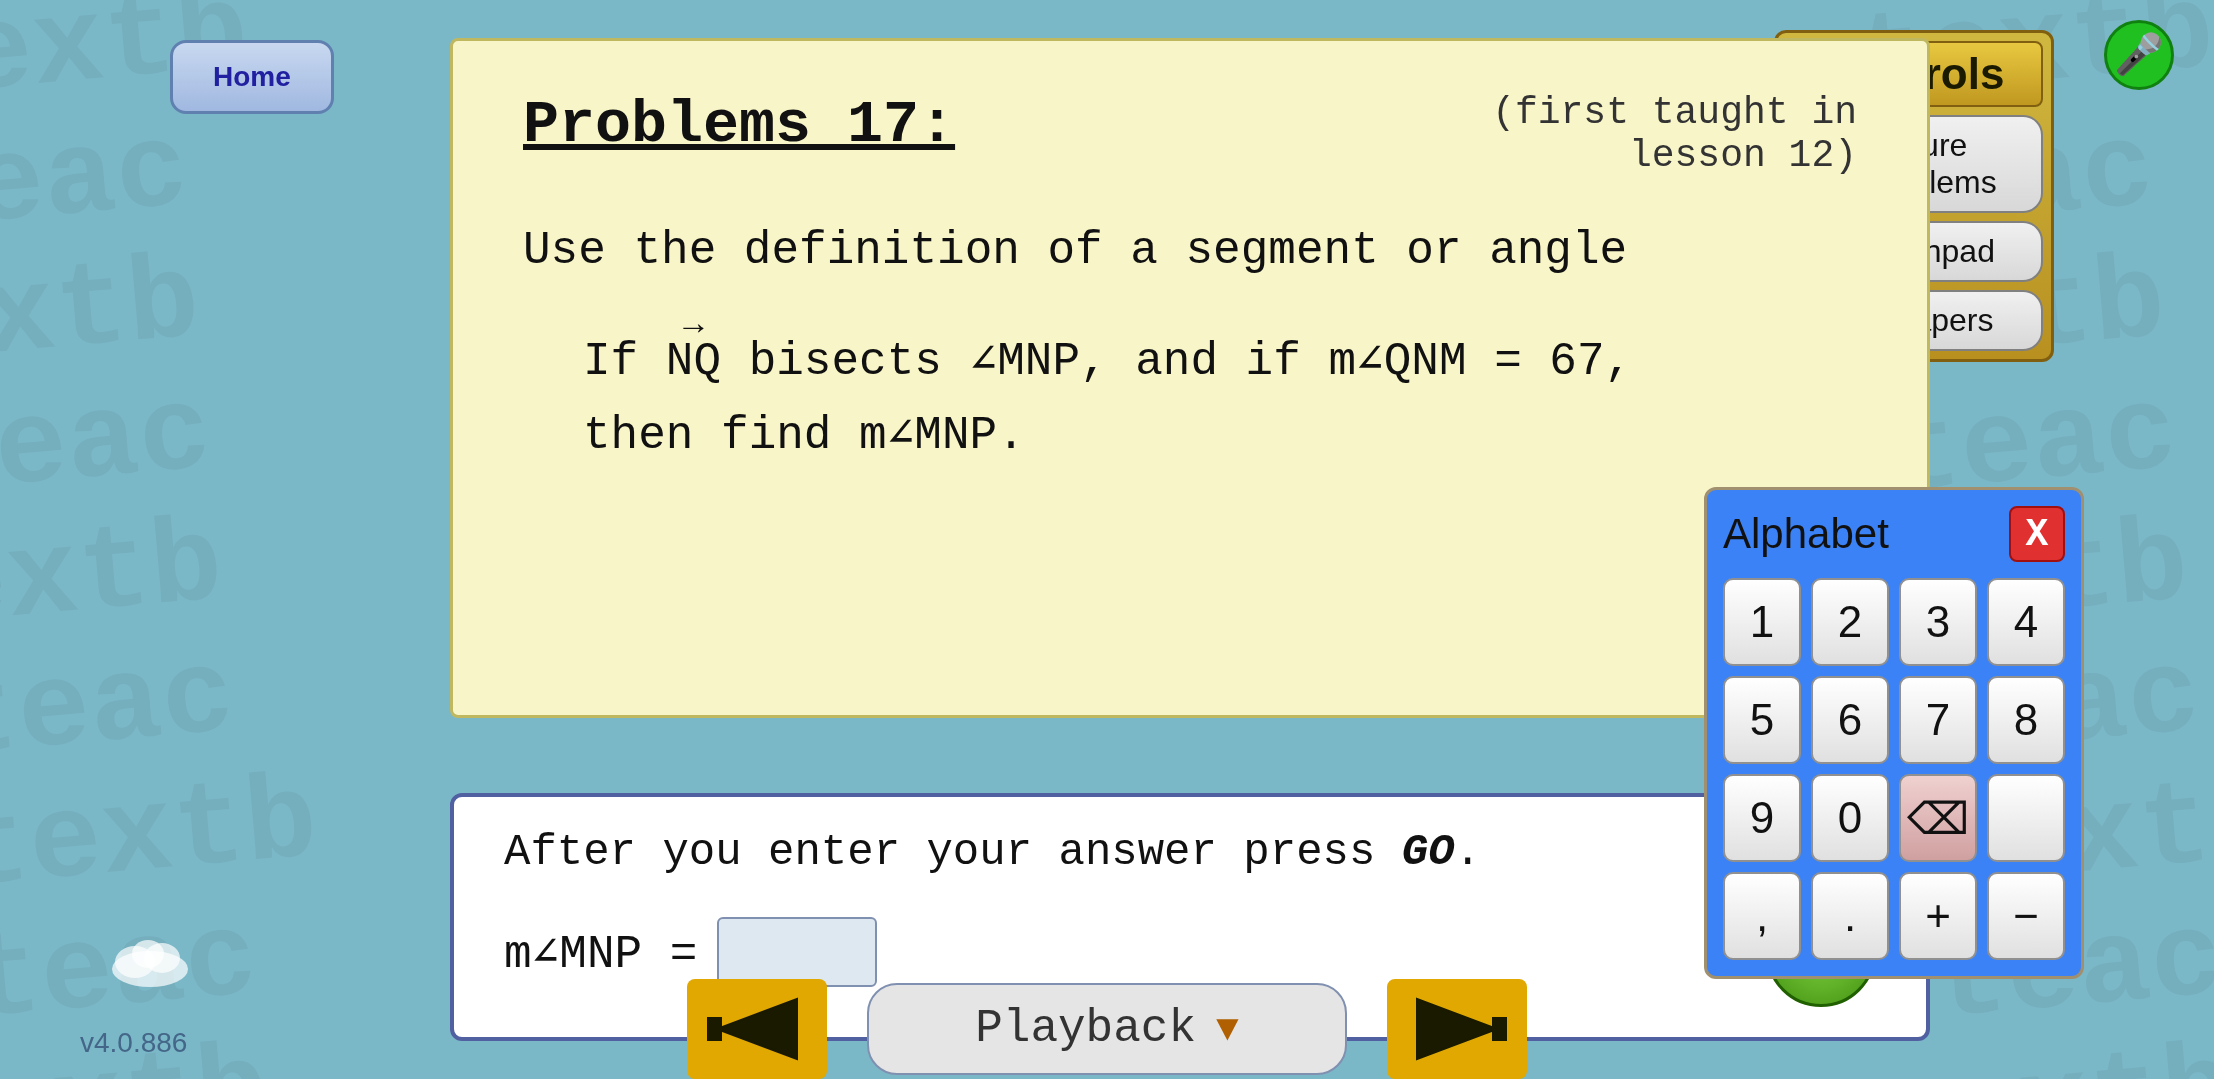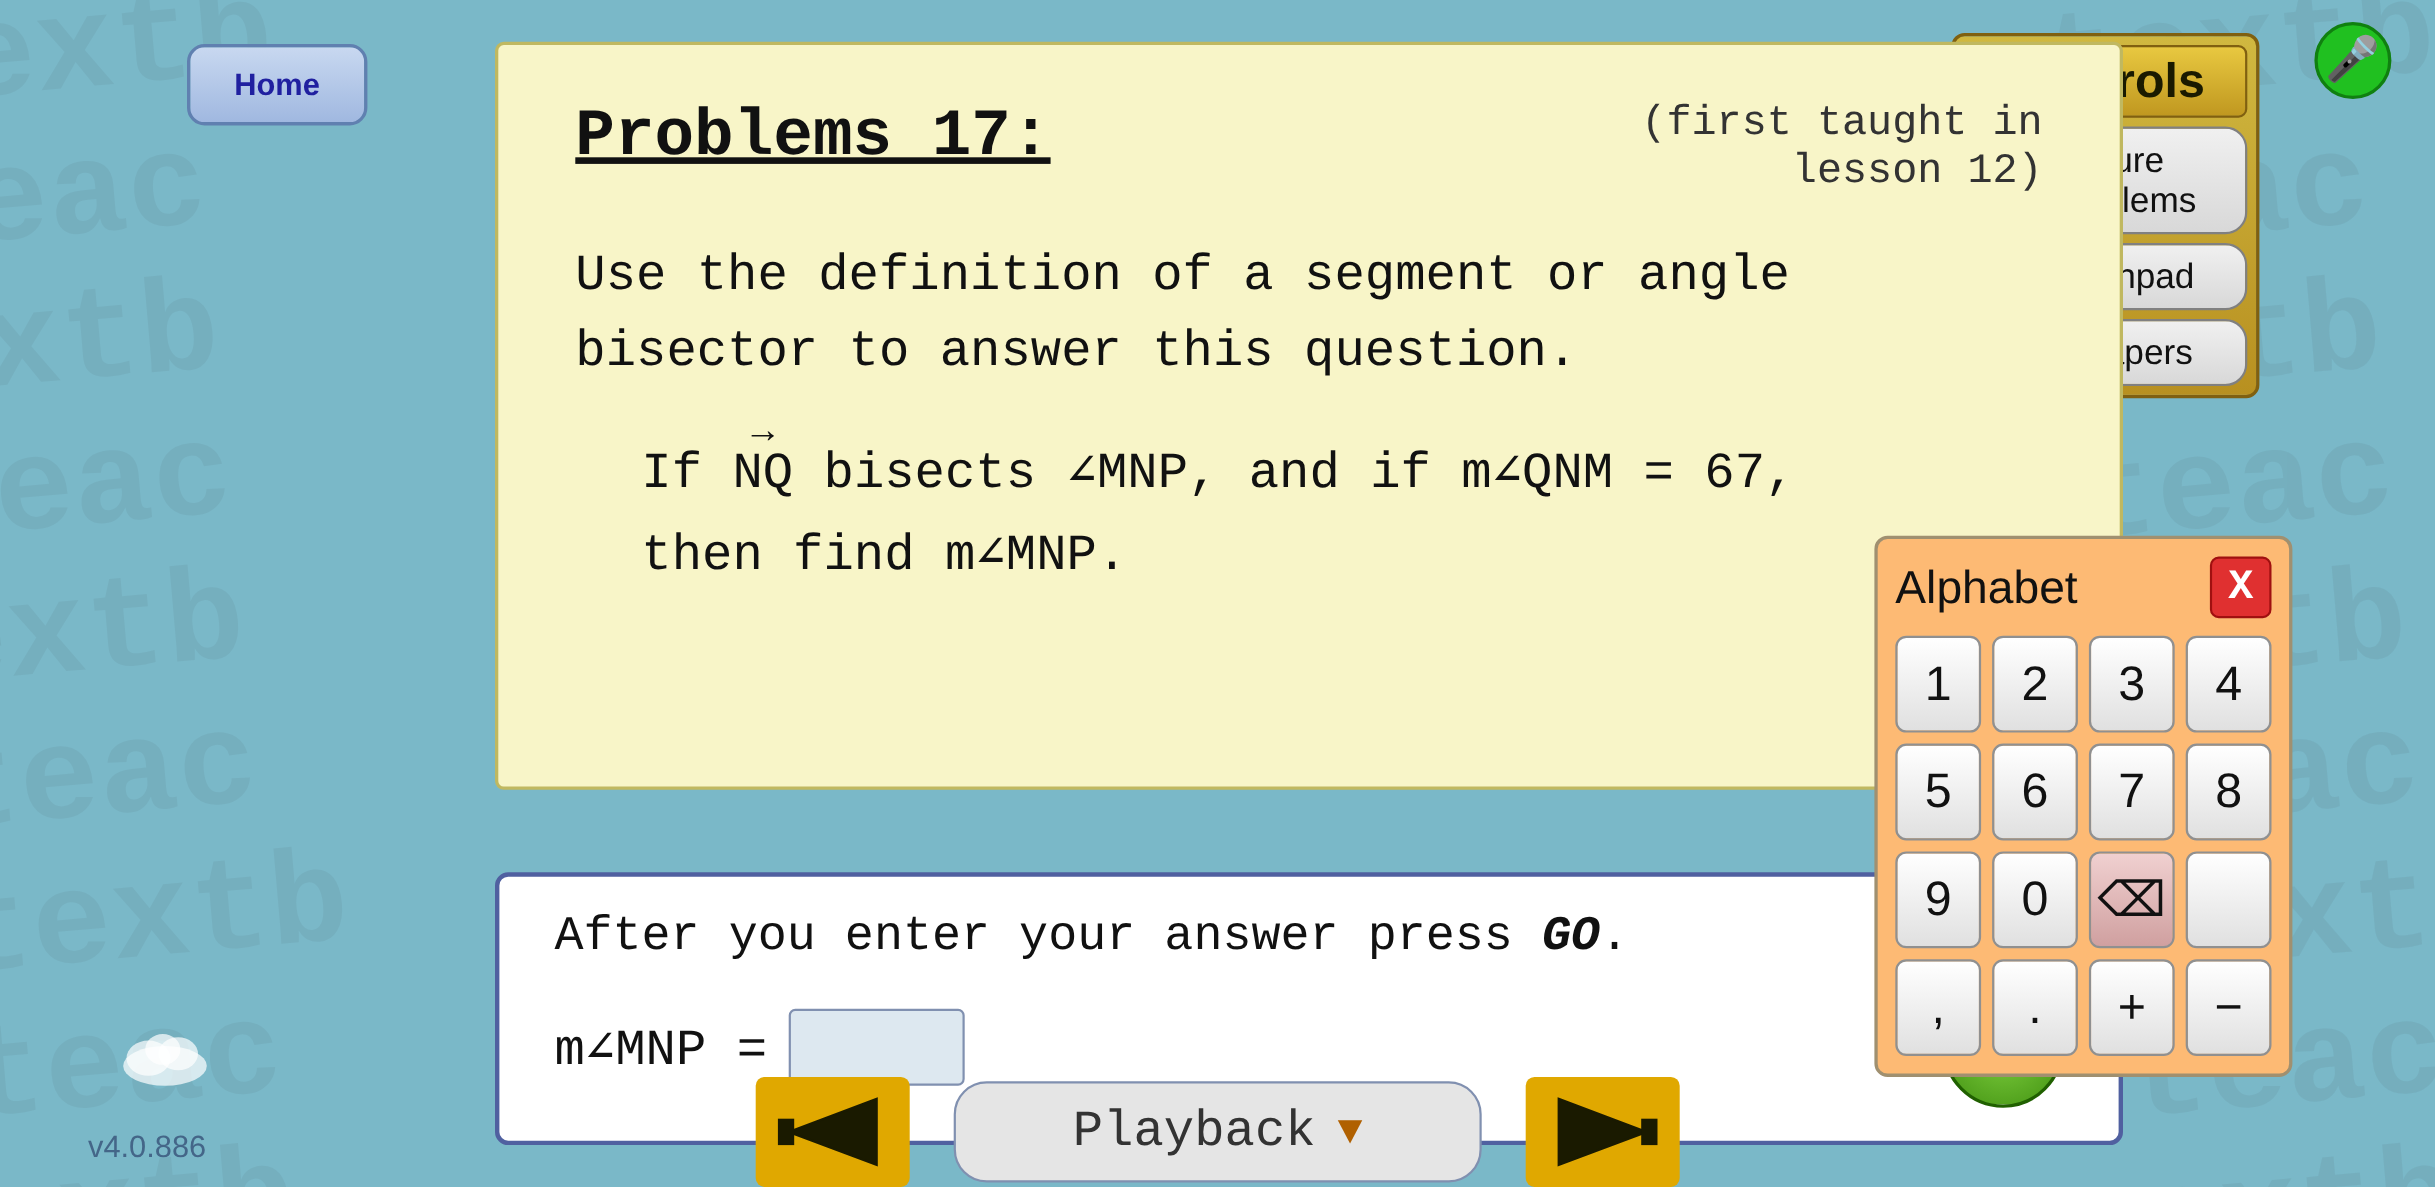--- a/index.html
+++ b/index.html
@@ -281,21 +281,21 @@
       color: #333;
       font-family: 'Courier New', monospace;
     }
 
     
     .numpad {
       position: absolute;
       bottom: 100px;
       right: 130px;
       width: 380px;
-      background: #fdba74;
+      background: #3b82f6;
       border: 3px solid #a09070;
       border-radius: 12px;
       padding: 16px;
     }
 
     .numpad-header {
       display: flex;
       justify-content: space-between;
       align-items: center;
       margin-bottom: 16px;
@@ -402,21 +402,20 @@
   <div class="problem-card">
     <div class="problem-header">
       <div class="problem-title">Problems 17:</div>
       <div class="problem-subtitle">
         <span style="white-space:pre-line;">(first taught in
 lesson 12)</span>
       </div>
     </div>
     <div class="problem-body">
       <div>Use the definition of a segment or angle</div>
-      <div>bisector to answer this question.</div>
     </div>
     <div class="problem-math">
       <div>If <span class="arrow-over">NQ</span> bisects ∠MNP, and if m∠QNM = 67,</div>
       <div>then find m∠MNP.</div>
     </div>
   </div>
 
   <div class="answer-area">
     <div class="answer-prompt">
       After you enter your answer press <em>GO</em>.

